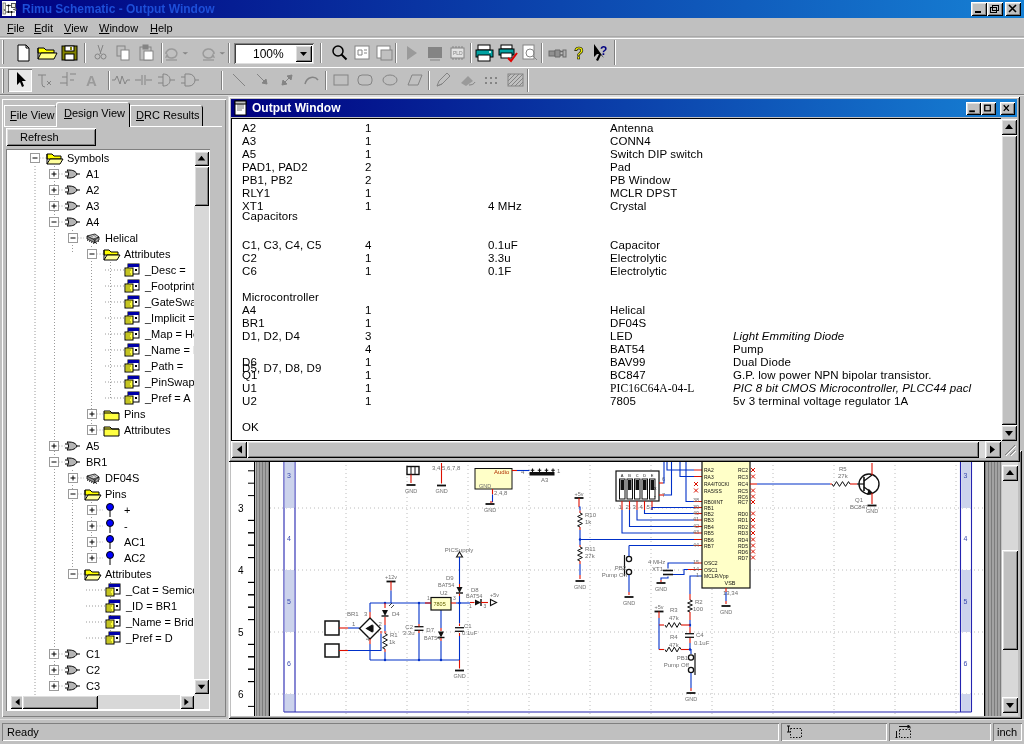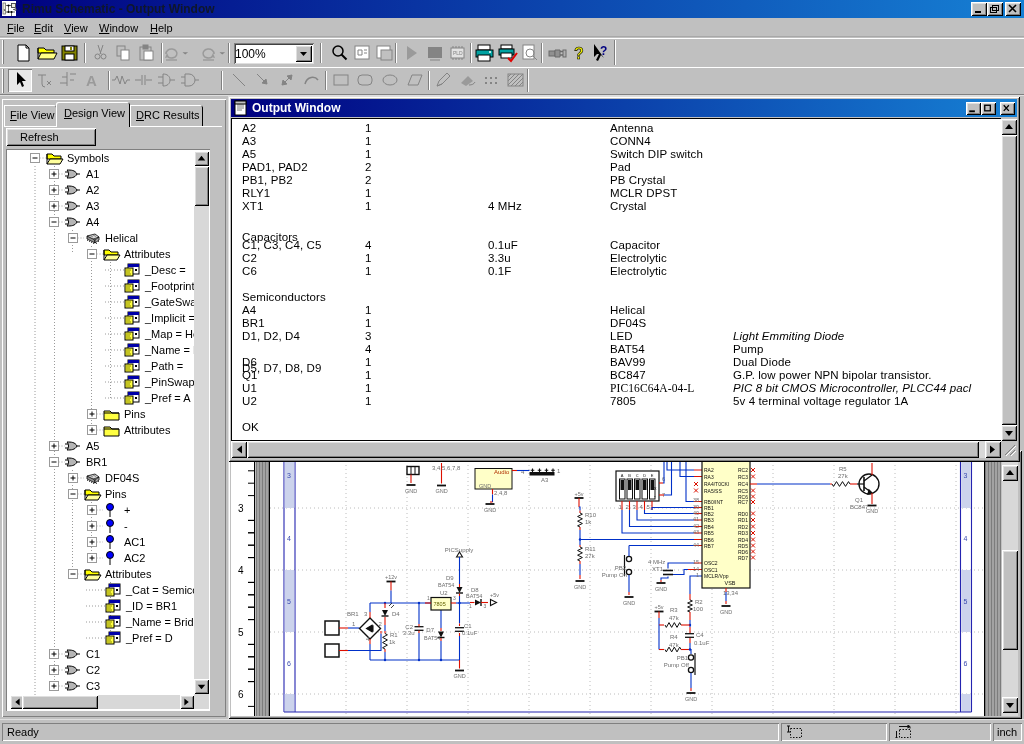--- a/index.html
+++ b/index.html
@@ -18,21 +18,21 @@
 <rect x="1" y="0" width="14" height="15" fill="#fff"></rect>
 <rect x="2" y="2" width="2.5" height="11" fill="#efefdf" stroke="#707070" stroke-width="0.8"></rect>
 <path d="M5 4.5h8M7.5 4.5v6.5M5 11h9M10.5 11v4M12 8.5h2" stroke="#555" stroke-width="0.9" fill="none"></path>
 <rect x="10.5" y="2.5" width="4" height="4" fill="#efefdf" stroke="#444" stroke-width="0.9"></rect>
 <circle cx="7.5" cy="4.5" r="1.1" fill="#000"></circle>
 <circle cx="7.5" cy="11" r="1.1" fill="#000"></circle>
 <circle cx="10.5" cy="11" r="1.1" fill="#000"></circle>
 <path d="M14 7.5l2 1-2 1z" fill="none" stroke="#444" stroke-width="0.8"></path>
 <path d="M2.8 8l1.6 1.2-1.2 0.6z" fill="#000"></path>
 </svg>
-<div class="abs" style="left:22px;top:2px;font-size:12px;font-weight:bold;color:#0f172a;">Rimu Schematic - Output Window</div>
+<div class="abs" style="left:22px;top:2px;font-size:12px;font-weight:bold;color:#1d4ed8;">Rimu Schematic - Output Window</div>
 <div class="abs btn" style="left:971px;top:2px;width:16px;height:14px;"><svg width="16" height="14" viewBox="0 0 16 14">
       <rect x="4" y="9" width="6" height="2" fill="#000"></rect>
     </svg></div>
 <div class="abs btn" style="left:987px;top:2px;width:16px;height:14px;"><svg width="16" height="14" viewBox="0 0 16 14">
       <rect x="5.5" y="3.5" width="6" height="5" fill="none" stroke="#000"></rect>
       <path d="M4 6.5h-0.5v4h6v-1" fill="none" stroke="#000"></path>
       <rect x="3.5" y="5.5" width="6" height="5" fill="none" stroke="#000"></rect>
     </svg></div>
 <div class="abs btn" style="left:1005px;top:2px;width:16px;height:14px;"><svg width="16" height="14" viewBox="0 0 16 14">
       <path d="M4 3l7 7M11 3l-7 7" stroke="#000" stroke-width="1.6"></path>
@@ -97,21 +97,21 @@
       <path d="M17 12a5.5 4.5 0 1 0-2 3" stroke-width="1.6"></path>
       <path d="M18 16l-4-1 2-4z" fill="#9a9a9a" stroke="none"></path>
       <path d="M6 18h11" stroke-width="1.4"></path>
     </g>
   </svg>
 <svg class="abs" style="left:216px;top:42px" width="16" height="22" viewBox="0 0 23 22">
     <path d="M3 9l4 3 4-3z" fill="#848484" transform="translate(2,1)"></path>
   </svg>
 <div class="abs" style="left:228px;top:43px;width:2px;height:20px;box-shadow:inset 1px 0 0 #808080, inset -1px 0 0 #fff;"></div>
 <div class="abs field" style="left:234px;top:43px;width:80px;height:21px;"></div>
-<div class="abs" style="left:235px;top:47px;font-size:12px;">100%</div>
+<div class="abs" style="left:253px;top:47px;font-size:12px;">100%</div>
 <div class="abs btn" style="left:295px;top:45px;width:17px;height:17px;"><svg width="17" height="17">
       <path d="M5 7l3.5 4L12 7z" fill="#000"></path>
     </svg></div>
 <div class="abs" style="left:320px;top:43px;width:2px;height:20px;box-shadow:inset 1px 0 0 #808080, inset -1px 0 0 #fff;"></div>
 <svg class="abs" style="left:328px;top:42px" width="23" height="22" viewBox="0 0 23 22">
     <g stroke="#000" fill="none">
       <circle cx="10" cy="9" r="5" stroke-width="1.5"></circle>
       <path d="M13.5 12.5l5 5" stroke-width="2"></path>
     </g>
   </svg>
@@ -1083,42 +1083,42 @@
     <div class="abs" style="left:365px;top:135px;white-space:nowrap;">1</div>
     <div class="abs" style="left:610px;top:135px;white-space:nowrap;">CONN4</div>
     <div class="abs" style="left:242px;top:148px;white-space:nowrap;">A5</div>
     <div class="abs" style="left:365px;top:148px;white-space:nowrap;">1</div>
     <div class="abs" style="left:610px;top:148px;white-space:nowrap;">Switch DIP switch</div>
     <div class="abs" style="left:242px;top:161px;white-space:nowrap;">PAD1, PAD2</div>
     <div class="abs" style="left:365px;top:161px;white-space:nowrap;">2</div>
     <div class="abs" style="left:610px;top:161px;white-space:nowrap;">Pad</div>
     <div class="abs" style="left:242px;top:174px;white-space:nowrap;">PB1, PB2</div>
     <div class="abs" style="left:365px;top:174px;white-space:nowrap;">2</div>
-    <div class="abs" style="left:610px;top:174px;white-space:nowrap;">PB Crystal</div>
+    <div class="abs" style="left:610px;top:174px;white-space:nowrap;">PB Window</div>
     <div class="abs" style="left:242px;top:187px;white-space:nowrap;">RLY1</div>
     <div class="abs" style="left:365px;top:187px;white-space:nowrap;">1</div>
     <div class="abs" style="left:610px;top:187px;white-space:nowrap;">MCLR DPST</div>
     <div class="abs" style="left:242px;top:200px;white-space:nowrap;">XT1</div>
     <div class="abs" style="left:365px;top:200px;white-space:nowrap;">1</div>
     <div class="abs" style="left:488px;top:200px;white-space:nowrap;">4 MHz</div>
     <div class="abs" style="left:610px;top:200px;white-space:nowrap;">Crystal</div>
-    <div class="abs" style="left:242px;top:231px;white-space:nowrap;">Capacitors</div>
+    <div class="abs" style="left:242px;top:210px;white-space:nowrap;">Capacitors</div>
     <div class="abs" style="left:242px;top:239px;white-space:nowrap;">C1, C3, C4, C5</div>
     <div class="abs" style="left:365px;top:239px;white-space:nowrap;">4</div>
     <div class="abs" style="left:488px;top:239px;white-space:nowrap;">0.1uF</div>
     <div class="abs" style="left:610px;top:239px;white-space:nowrap;">Capacitor</div>
     <div class="abs" style="left:242px;top:252px;white-space:nowrap;">C2</div>
     <div class="abs" style="left:365px;top:252px;white-space:nowrap;">1</div>
     <div class="abs" style="left:488px;top:252px;white-space:nowrap;">3.3u</div>
     <div class="abs" style="left:610px;top:252px;white-space:nowrap;">Electrolytic</div>
     <div class="abs" style="left:242px;top:265px;white-space:nowrap;">C6</div>
     <div class="abs" style="left:365px;top:265px;white-space:nowrap;">1</div>
     <div class="abs" style="left:488px;top:265px;white-space:nowrap;">0.1F</div>
     <div class="abs" style="left:610px;top:265px;white-space:nowrap;">Electrolytic</div>
-    <div class="abs" style="left:242px;top:291px;white-space:nowrap;">Semiconductors</div>
+    <div class="abs" style="left:242px;top:291px;white-space:nowrap;">Microcontroller</div>
     <div class="abs" style="left:242px;top:304px;white-space:nowrap;">A4</div>
     <div class="abs" style="left:365px;top:304px;white-space:nowrap;">1</div>
     <div class="abs" style="left:610px;top:304px;white-space:nowrap;">Helical</div>
     <div class="abs" style="left:242px;top:317px;white-space:nowrap;">BR1</div>
     <div class="abs" style="left:365px;top:317px;white-space:nowrap;">1</div>
     <div class="abs" style="left:610px;top:317px;white-space:nowrap;">DF04S</div>
     <div class="abs" style="left:242px;top:330px;white-space:nowrap;">D1, D2, D4</div>
     <div class="abs" style="left:365px;top:330px;white-space:nowrap;">3</div>
     <div class="abs" style="left:610px;top:330px;white-space:nowrap;">LED</div>
     <div class="abs" style="left:733px;top:330px;white-space:nowrap;font-style:italic;">Light Emmiting Diode</div>
@@ -1134,21 +1134,21 @@
     <div class="abs" style="left:365px;top:369px;white-space:nowrap;">1</div>
     <div class="abs" style="left:610px;top:369px;white-space:nowrap;">BC847</div>
     <div class="abs" style="left:733px;top:369px;white-space:nowrap;">G.P. low power NPN bipolar transistor.</div>
     <div class="abs" style="left:242px;top:382px;white-space:nowrap;">U1</div>
     <div class="abs" style="left:365px;top:382px;white-space:nowrap;">1</div>
     <div class="abs" style="left:610px;top:382px;white-space:nowrap;font-family:Liberation Serif, serif;">PIC16C64A-04-L</div>
     <div class="abs" style="left:733px;top:382px;white-space:nowrap;font-style:italic;">PIC 8 bit CMOS Microcontroller, PLCC44 pacl</div>
     <div class="abs" style="left:242px;top:395px;white-space:nowrap;">U2</div>
     <div class="abs" style="left:365px;top:395px;white-space:nowrap;">1</div>
     <div class="abs" style="left:610px;top:395px;white-space:nowrap;">7805</div>
-    <div class="abs" style="left:733px;top:395px;white-space:nowrap;">5v 4 terminal voltage regulator 1A</div>
+    <div class="abs" style="left:733px;top:395px;white-space:nowrap;">5v 3 terminal voltage regulator 1A</div>
     <div class="abs" style="left:242px;top:421px;white-space:nowrap;">OK</div>
   </div>
 <div class="abs" style="left:1001px;top:119px;width:16px;height:322px;background:#d8d8d8;z-index:7;"></div>
 <div class="abs btn" style="left:1001px;top:119px;width:16px;height:16px;z-index:8;"><svg width="16" height="16" viewBox="0 0 16 16">
       <path d="M8 5l-4 5h8z" fill="#000"></path>
     </svg></div>
 <div class="abs btn" style="left:1001px;top:425px;width:16px;height:16px;z-index:8;"><svg width="16" height="16" viewBox="0 0 16 16">
       <path d="M8 11l-4-5h8z" fill="#000"></path>
     </svg></div>
 <div class="abs btn" style="left:1001px;top:135px;width:16px;height:290px;z-index:8;"></div>

